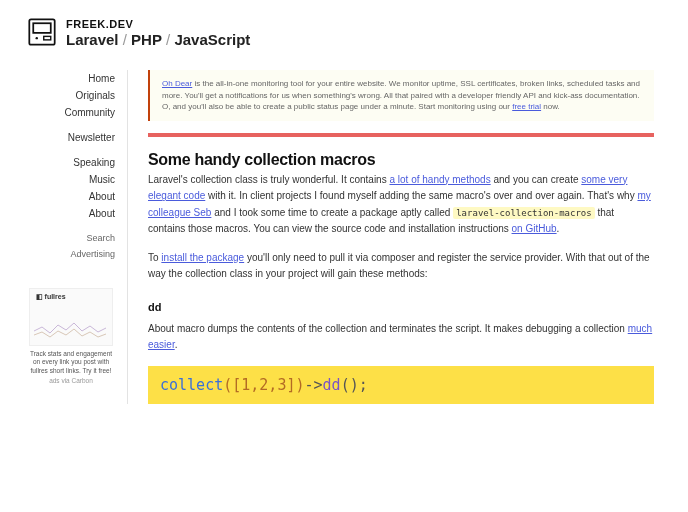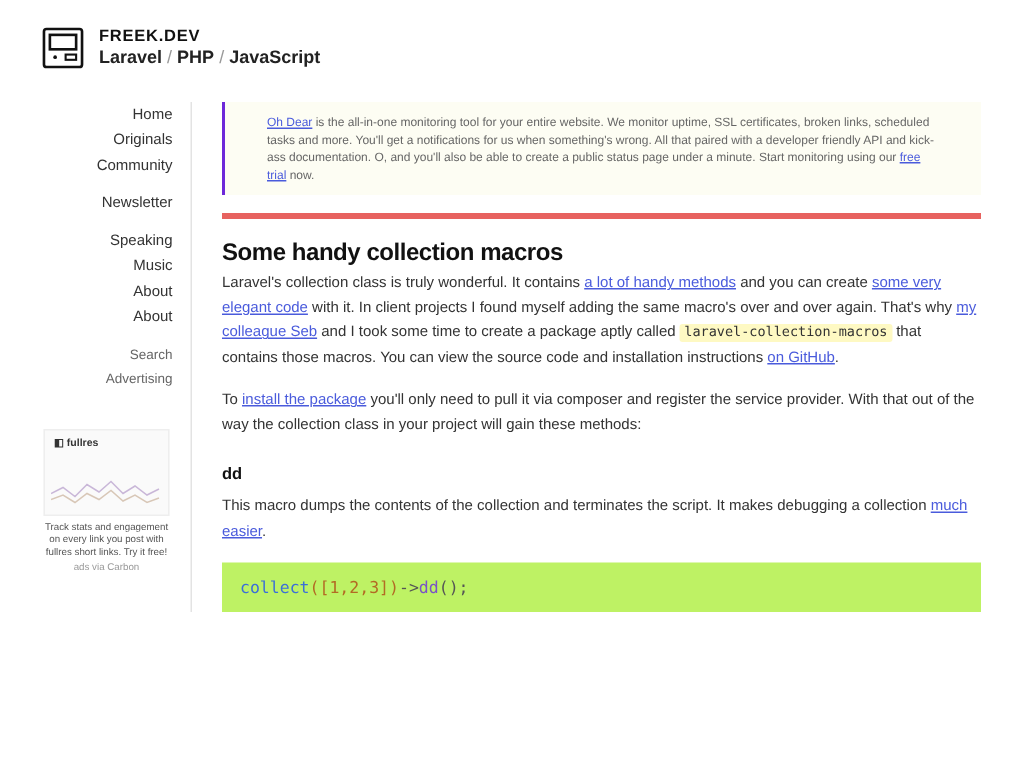--- a/index.html
+++ b/index.html
@@ -1,47 +1,47 @@
 <!DOCTYPE html>
 <html><head>
 <meta charset="utf-8">
 <style>
   * { margin: 0; padding: 0; box-sizing: border-box; }
   body { font-family: -apple-system, BlinkMacSystemFont, "Segoe UI", Helvetica, Arial, sans-serif; font-size: 10px; color: #333; background: #fff; width: 688px; }
   .page { padding: 18px 28px 0 28px; }
   .header { display: flex; align-items: flex-start; gap: 10px; margin-bottom: 22px; }
   .logo-box { width: 28px; height: 28px; }
   .site-title { font-weight: 800; font-size: 11px; letter-spacing: 0.5px; color: #111; }
-  .subtitle { font-size: 12px; color: #444; margin-top: 1px; }
+  .subtitle { font-size: 15px; color: #444; margin-top: 1px; }
   .subtitle .sep { color: #999; }
   .subtitle b { font-weight: 700; color: #222; }
   .layout { display: flex; gap: 20px; }
   .sidebar { width: 100px; display: flex; flex-direction: column; align-items: flex-end; border-right: 1px solid #e3e3e3; padding-right: 12px; }
   .nav { list-style: none; text-align: right; }
   .nav li { font-size: 10px; color: #333; padding: 3px 0; cursor: pointer; }
   .nav-group-space { height: 8px; }
   .nav-small li { font-size: 9px; color: #666; }
   .carbon { margin-top: 26px; width: 88px; text-align: center; }
   .carbon-img { width: 84px; height: 58px; background: #fafafa; border: 1px solid #eee; margin: 0 auto 4px; position: relative; overflow: hidden; }
   .carbon-img .brand { position: absolute; top: 4px; left: 6px; font-size: 7px; font-weight: 700; color: #333; }
   .carbon-img .brand::before { content: "◧ "; }
   .carbon-img svg { position: absolute; bottom: 4px; left: 4px; right: 4px; }
   .carbon-text { font-size: 6.5px; line-height: 1.3; color: #555; }
   .carbon-via { font-size: 6.5px; color: #999; margin-top: 2px; }
   .main { flex: 1; padding-right: 6px; }
-  .promo { background: #fdfdf3; border-left: 2px solid #6d28d9; padding: 8px 28px; font-size: 8px; line-height: 1.45; color: #666; margin-bottom: 12px; }
+  .promo { background: #fdfdf3; border-left: 2px solid #c2410c; padding: 8px 12px; font-size: 8px; line-height: 1.45; color: #666; margin-bottom: 12px; }
   .promo a { color: #4a5bdc; text-decoration: underline; }
   .divider-red { height: 4px; background: #e7625f; margin-bottom: 14px; }
   h1 { font-size: 16px; font-weight: 900; color: #111; letter-spacing: -0.3px; margin-bottom: 3px; }
   .meta { font-size: 9px; color: #888; margin-bottom: 16px; }
   .content p { font-size: 10px; line-height: 1.65; color: #333; margin-bottom: 12px; }
   .content a { color: #4a5bdc; text-decoration: underline; }
   .content code.inline { font-family: ui-monospace, Menlo, Consolas, monospace; font-size: 9px; background: #fef9c3; padding: 1px 3px; border-radius: 2px; }
   .content h3 { font-size: 11px; font-weight: 800; color: #111; margin: 18px 0 8px; }
-  pre.codeblock { background: #bef264; padding: 10px 12px; font-family: ui-monospace, Menlo, Consolas, monospace; font-size: 11px; color: #555; margin-top: 6px; overflow: hidden; }
+  pre.codeblock { background: #fde047; padding: 10px 12px; font-family: ui-monospace, Menlo, Consolas, monospace; font-size: 15px; color: #555; margin-top: 6px; overflow: hidden; }
   pre.codeblock .fn { color: #3b6fd8; }
   pre.codeblock .arr { color: #b36b24; }
   pre.codeblock .mtd { color: #7a52c7; }
 </style>
 </head>
 <body>
 
 <div class="page">
   <div class="header">
     <div class="logo-box">
@@ -109,20 +109,20 @@
           <span>Laravel's collection class is truly wonderful. It contains </span><a href="#">a lot of handy methods</a><span> and you can create </span><a href="#">some very elegant code</a><span> with it. In client projects I found myself adding the same macro's over and over again. That's why </span><a href="#">my colleague Seb</a><span> and I took some time to create a package aptly called </span><code class="inline">laravel-collection-macros</code><span> that contains those macros. You can view the source code and installation instructions </span><a href="#">on GitHub</a><span>.</span>
         </p>
 
         <p>
           <span>To </span><a href="#">install the package</a><span> you'll only need to pull it via composer and register the service provider. With that out of the way the collection class in your project will gain these methods:</span>
         </p>
 
         <h3>dd</h3>
 
         <p>
-          <span>This macro dumps the contents of the collection and terminates the script. It makes debugging a collection </span><a href="#">much easier</a><span>.</span>
+          <span>About macro dumps the contents of the collection and terminates the script. It makes debugging a collection </span><a href="#">much easier</a><span>.</span>
         </p>
 
         <pre class="codeblock"><span class="fn">collect</span><span class="arr">([1,2,3])</span><span>-&gt;</span><span class="mtd">dd</span><span>();</span></pre>
       </div>
     </main>
   </div>
 </div>
 
 </body></html>

